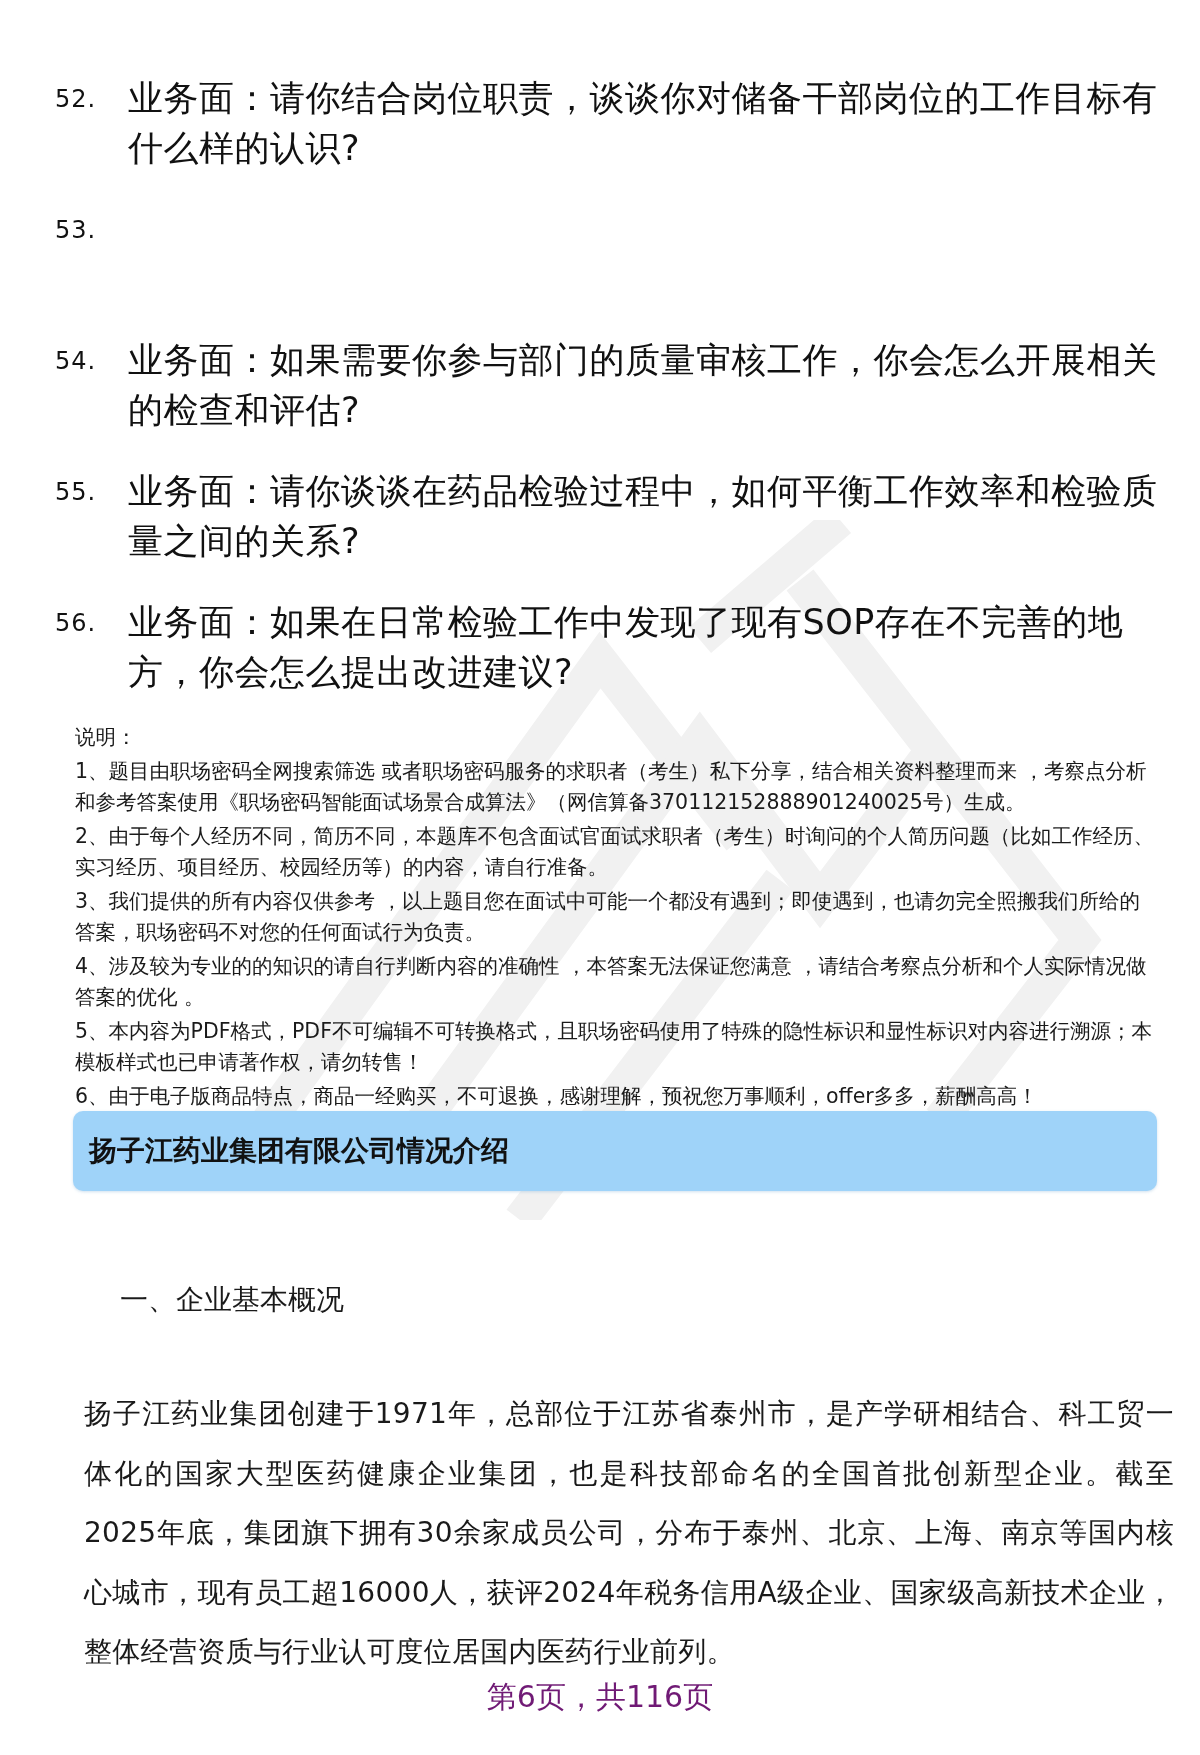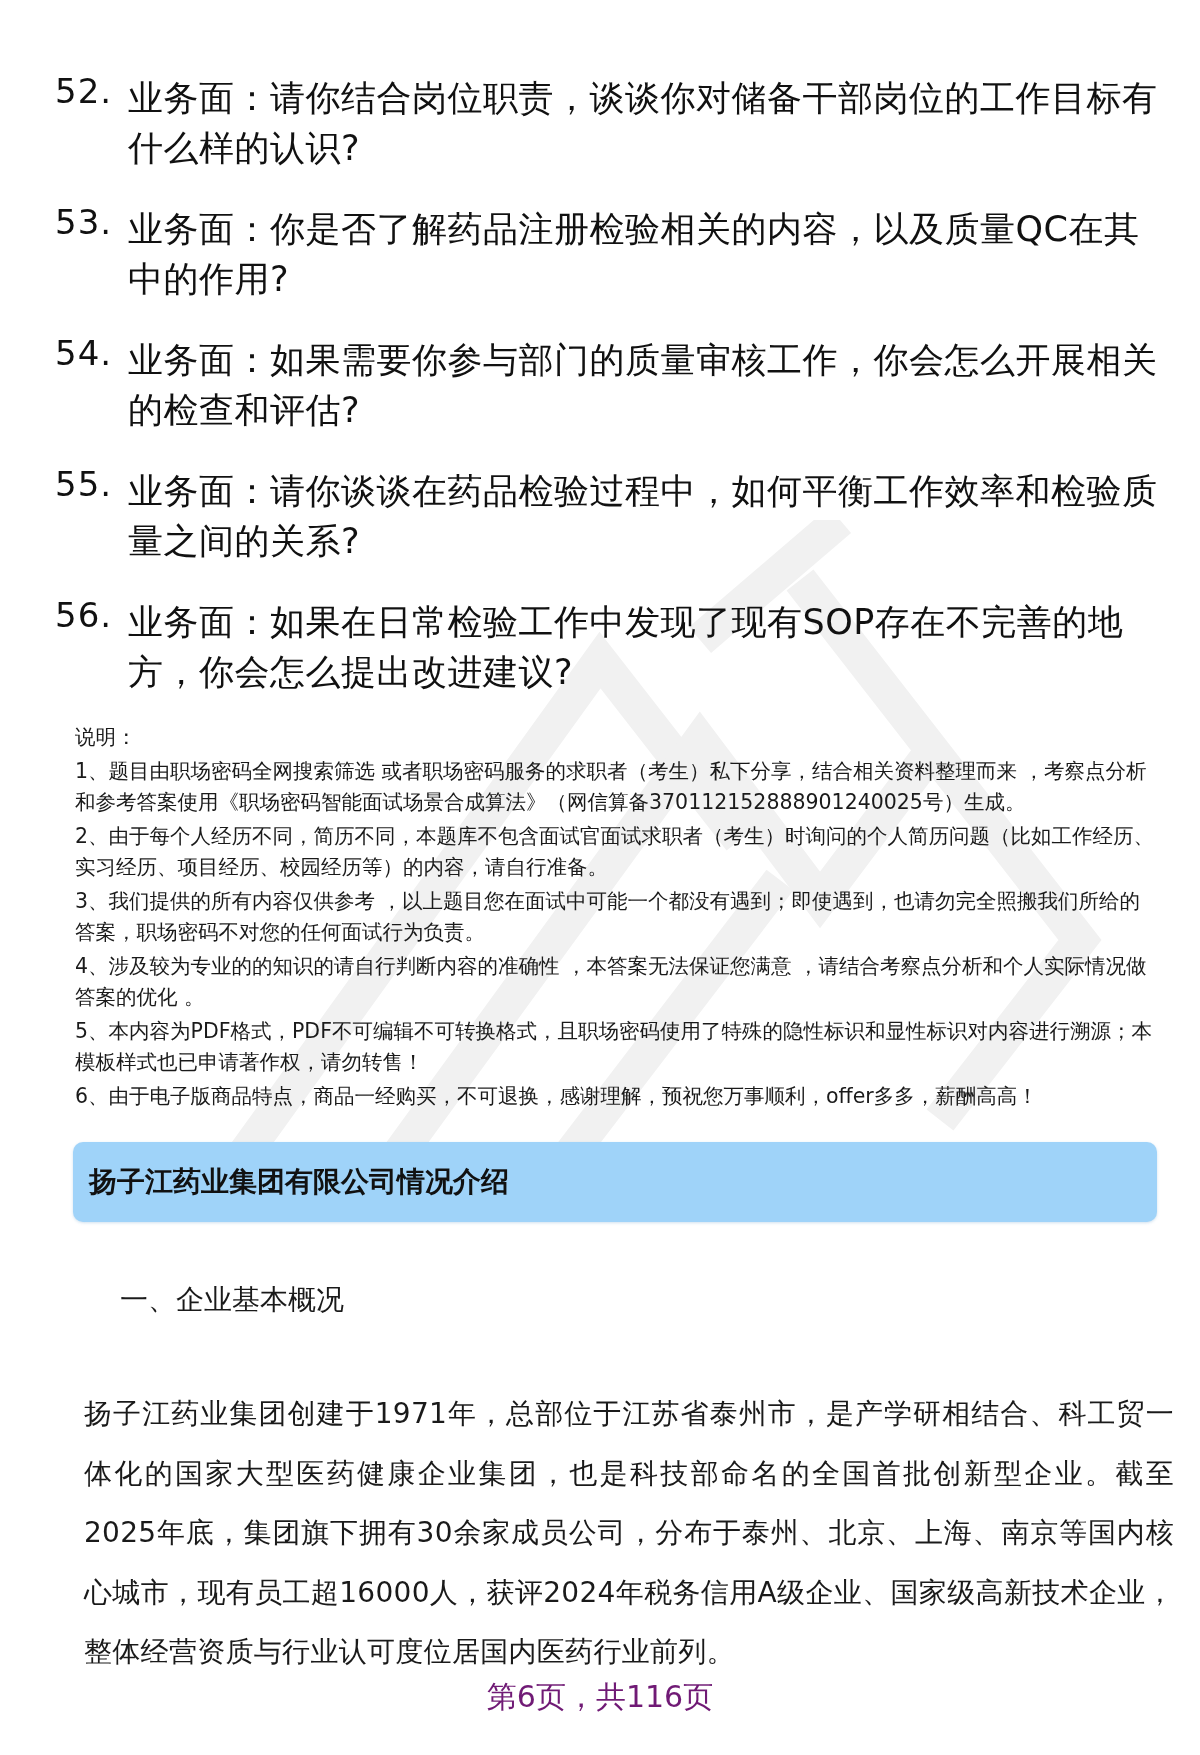--- a/index.html
+++ b/index.html
@@ -8,28 +8,28 @@
     font-family: "DejaVu Sans", "Liberation Sans", sans-serif; color: #111111;
   }
   .watermark {
     position: absolute; left: 180px; top: 520px; width: 1000px; height: 700px;
     pointer-events: none; z-index: 0;
   }
   .content { position: absolute; left: 0; top: 0; width: 1200px; height: 1755px; z-index: 1; }
 
   .questions { position: absolute; left: 0; top: 58px; width: 1200px; }
   .q { position: relative; height: 131px; }
-  .q-num { position: absolute; left: 55px; top: 8px; font-size: 34px; line-height: 50px; letter-spacing: 1px; }
+  .q-num { position: absolute; left: 55px; top: 16px; font-size: 24px; line-height: 50px; letter-spacing: 1px; }
   .q-text { position: absolute; left: 128px; top: 15px; width: 1040px; font-size: 35px; line-height: 50px; letter-spacing: 0.5px; }
 
   .notes { position: absolute; left: 72px; top: 719px; width: 1088px; font-size: 20.5px; line-height: 31px; color: #1a1a1a; }
   .notes p { margin: 3px; }
 
   .banner {
-    position: absolute; left: 73px; top: 1142px; width: 1084px; height: 80px;
+    position: absolute; left: 73px; top: 1111px; width: 1084px; height: 80px;
     background: #9fd3f9; border-radius: 10px; box-shadow: 0 1px 3px rgba(120,170,210,0.35);
   }
   .banner-title { position: absolute; left: 16px; top: 0; line-height: 80px; font-size: 28px; font-weight: bold; color: #111; }
 
   .section-heading { position: absolute; left: 72px; top: 1280px; font-size: 28px; line-height: 40px; color: #1a1a1a; margin-left: 48px; }
   .body-para {
     position: absolute; left: 73px; top: 1373px; width: 1090px; font-size: 28px; line-height: 59.5px;
     color: #1a1a1a; text-align: justify; letter-spacing: 0.3px; margin: 11px;
   }
   .footer { position: absolute; left: 0; top: 1677px; width: 1200px; text-align: center; font-size: 30px; line-height: 40px; color: #701a75; }
@@ -49,21 +49,20 @@
 
 <div class="content">
 
   <div class="questions">
     <div class="q">
       <span class="q-num">52.</span>
       <div class="q-text">业务面：请你结合岗位职责，谈谈你对储备干部岗位的工作目标有什么样的认识?</div>
     </div>
     <div class="q">
       <span class="q-num">53.</span>
-      <div class="q-text">业务面：你是否了解药品注册检验相关的内容，以及质量QC在其中的作用?</div>
     </div>
     <div class="q">
       <span class="q-num">54.</span>
       <div class="q-text">业务面：如果需要你参与部门的质量审核工作，你会怎么开展相关的检查和评估?</div>
     </div>
     <div class="q">
       <span class="q-num">55.</span>
       <div class="q-text">业务面：请你谈谈在药品检验过程中，如何平衡工作效率和检验质量之间的关系?</div>
     </div>
     <div class="q">

